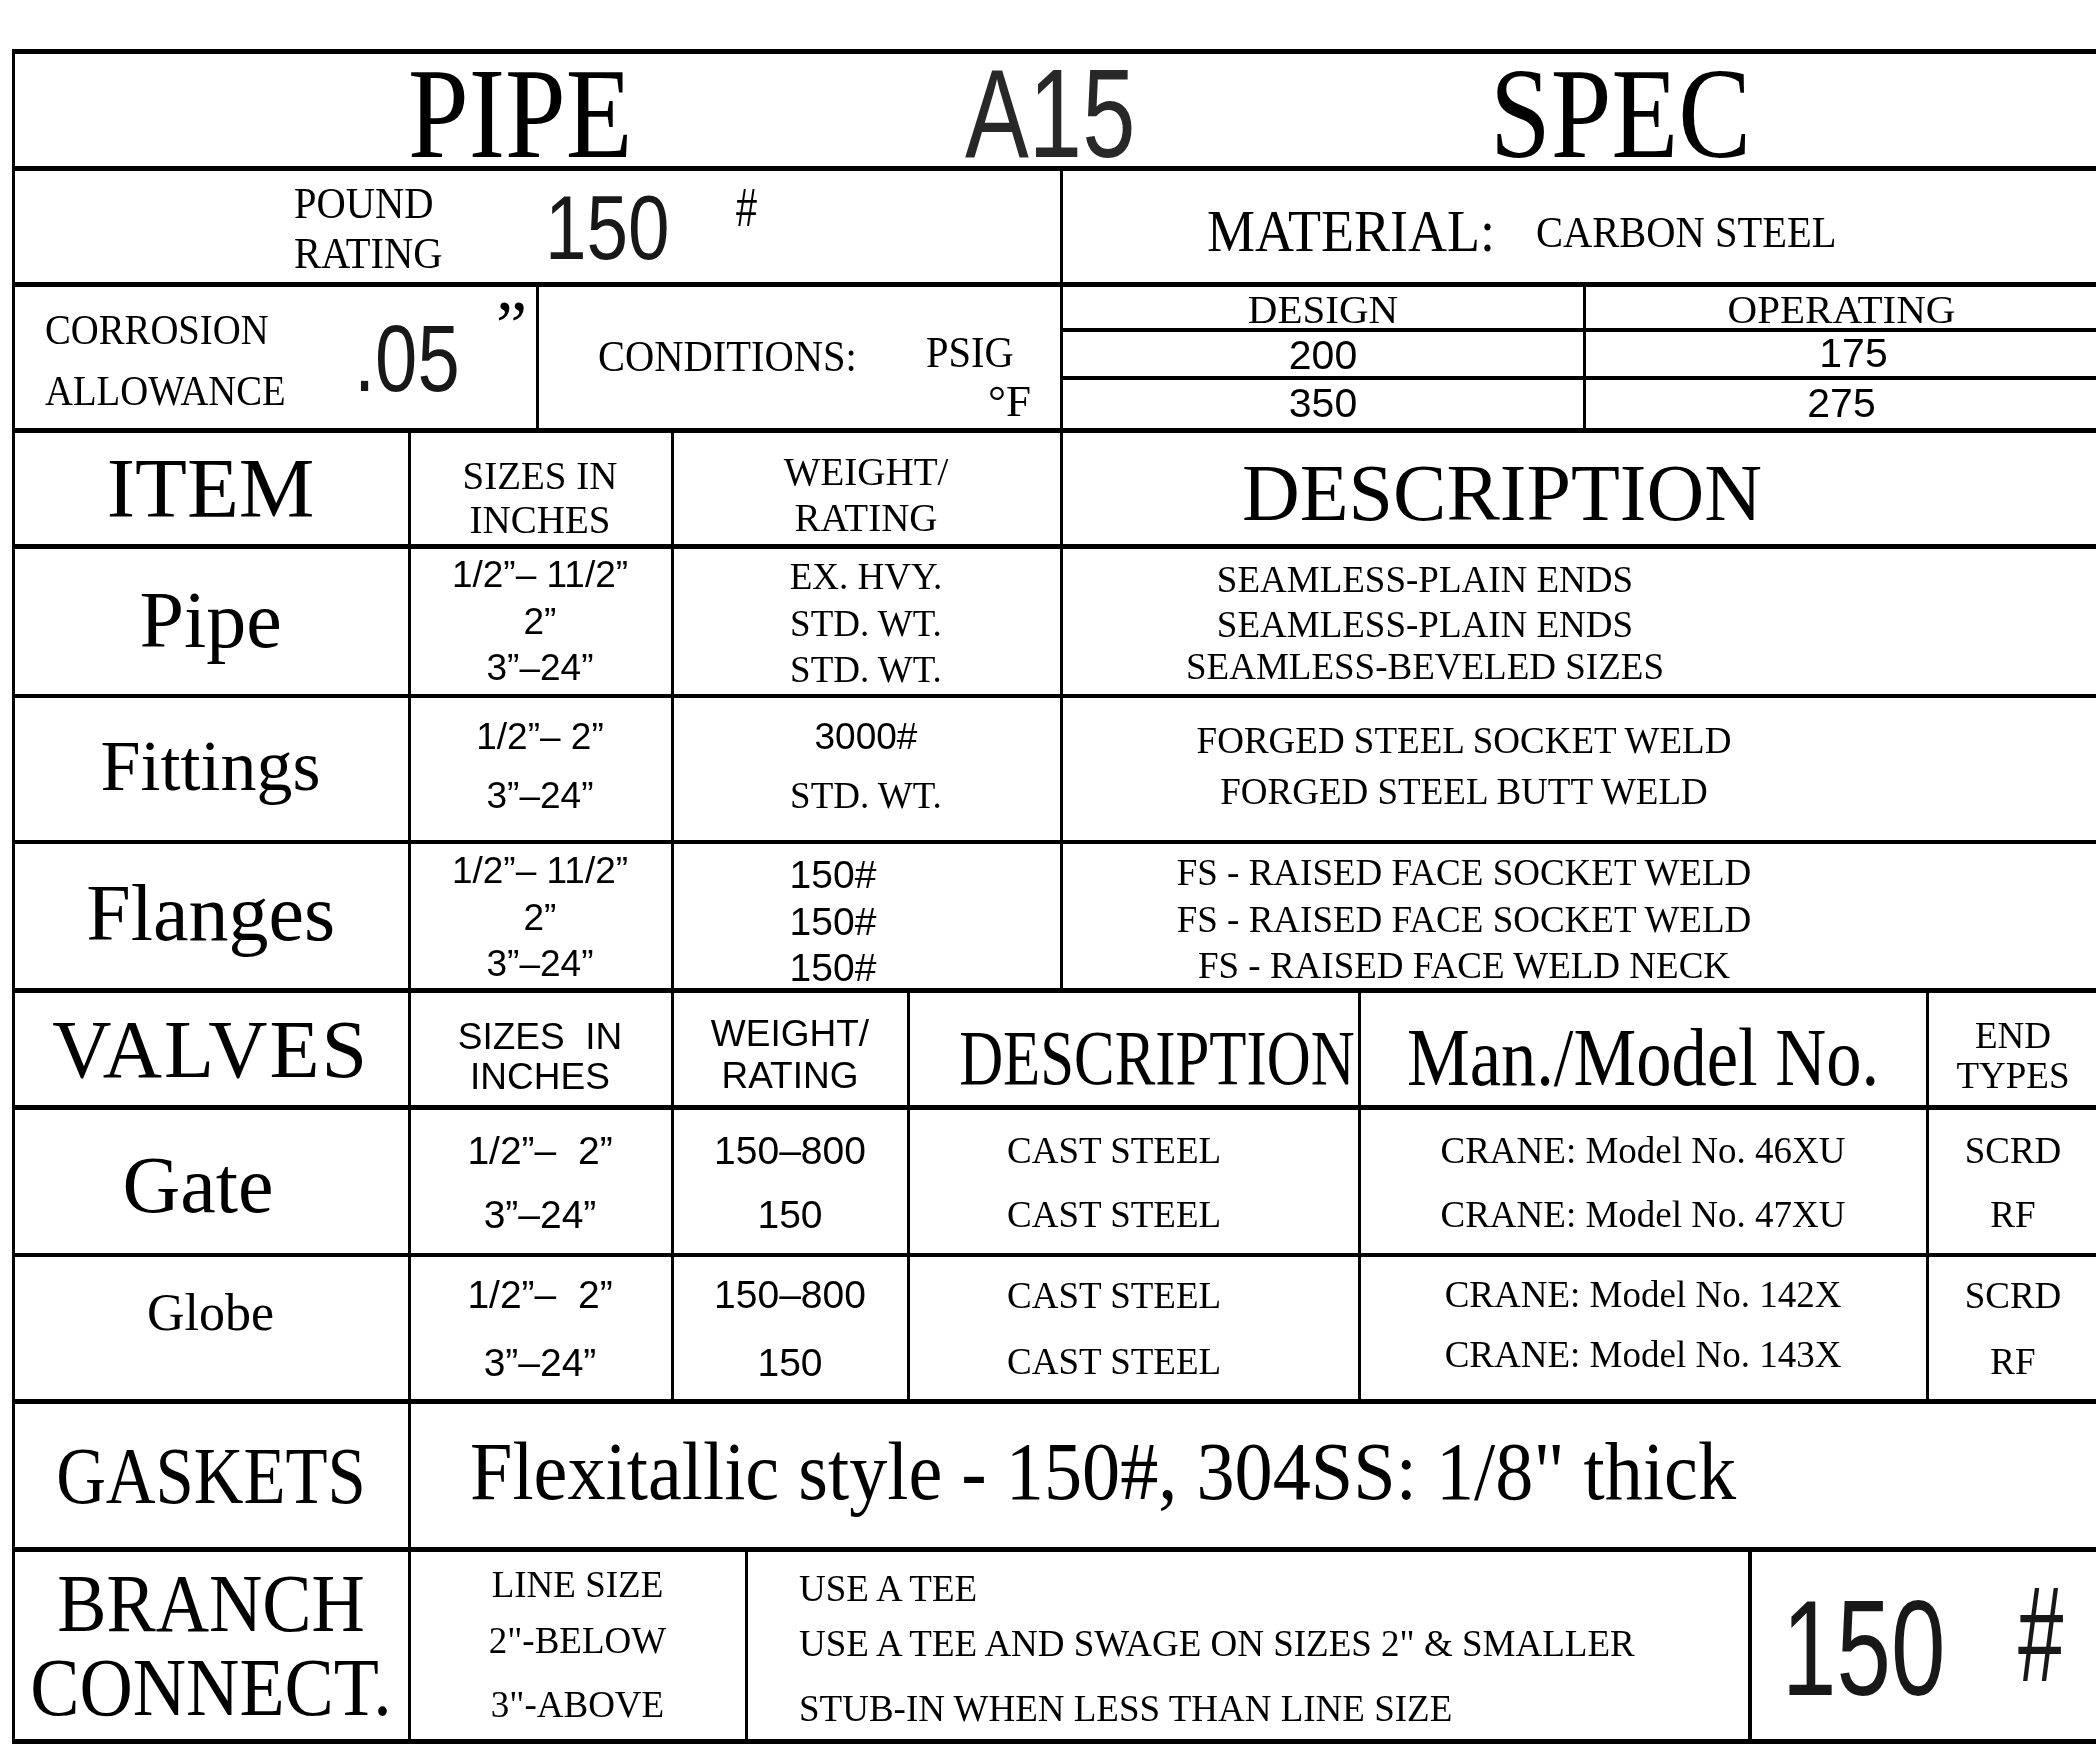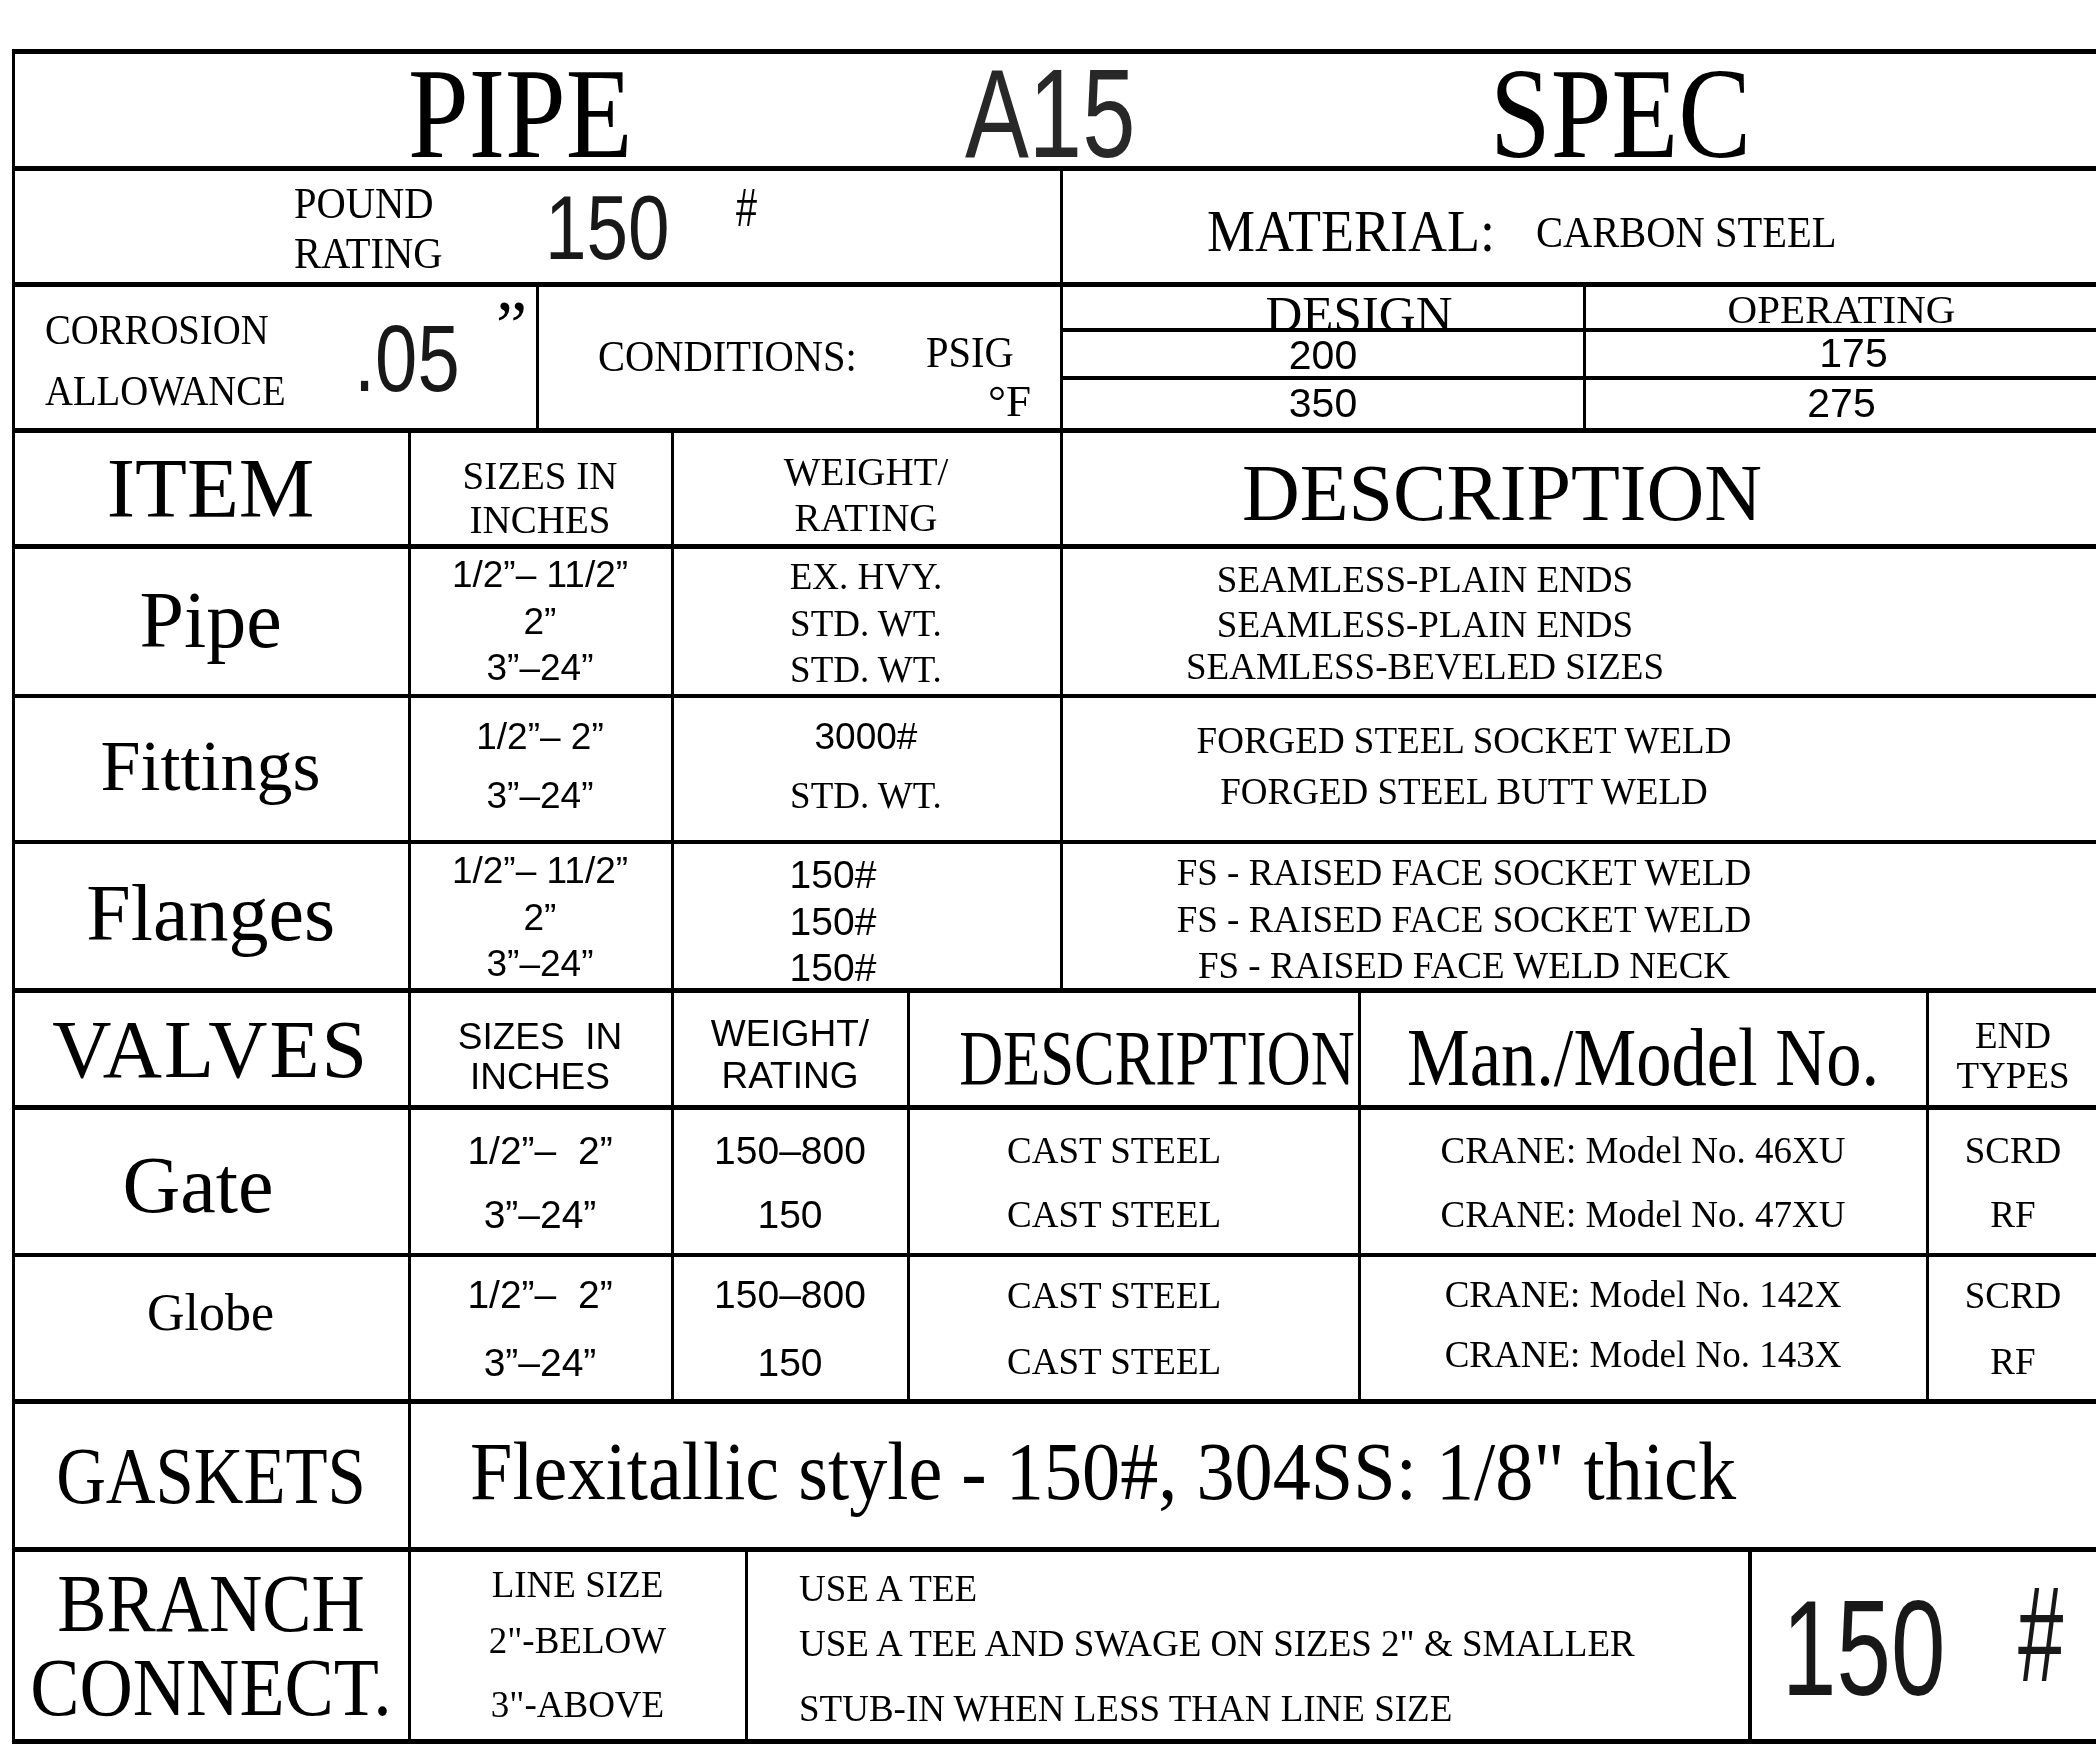--- a/index.html
+++ b/index.html
@@ -79,21 +79,21 @@
   <div class="t serif" style="left:45px; top:369px; font-size:43px; transform:scaleX(0.9); transform-origin:left top;">ALLOWANCE</div>
   <div class="t cad" style="left:354px; top:311px; font-size:95px; transform:scaleX(0.8); transform-origin:left top; opacity:0.9;">.05</div>
   <div class="t serif" style="left:496px; top:291px; font-size:70px;">”</div>
 </div>
 <div>
   <div class="t serif" style="left:598px; top:334px; font-size:45px; transform:scaleX(0.9); transform-origin:left top;">CONDITIONS:</div>
   <div class="t serif" style="left:926px; top:330px; font-size:45px; transform:scaleX(0.9); transform-origin:left top;">PSIG</div>
   <div class="t serif" style="left:988px; top:379px; font-size:45px;">°F</div>
 </div>
 <div>
-  <div class="t serif c" style="left:1063px; width:520px; top:289px; font-size:51px;padding-left:36px;">DESIGN</div>
+  <div class="t serif c" style="left:1063px; width:520px; top:289px; font-size:41px;">DESIGN</div>
   <div class="t serif c" style="left:1586px; width:511px; top:289px; font-size:41px;">OPERATING</div>
   <div class="t cad c" style="left:1063px; width:520px; top:335px; font-size:41px;">200</div>
   <div class="t cad c" style="left:1586px; width:511px; top:333px; font-size:41px;padding-left:12px;">175</div>
   <div class="t cad c" style="left:1063px; width:520px; top:383px; font-size:41px;">350</div>
   <div class="t cad c" style="left:1586px; width:511px; top:383px; font-size:41px;">275</div>
 </div>
 
 <div>
   <div class="t serif c" style="left:13.6px; width:394px; top:446px; font-size:85px;">ITEM</div>
   <div class="stack serif" style="left:410px; width:260px; top:452px; height:91px; font-size:39px;">

